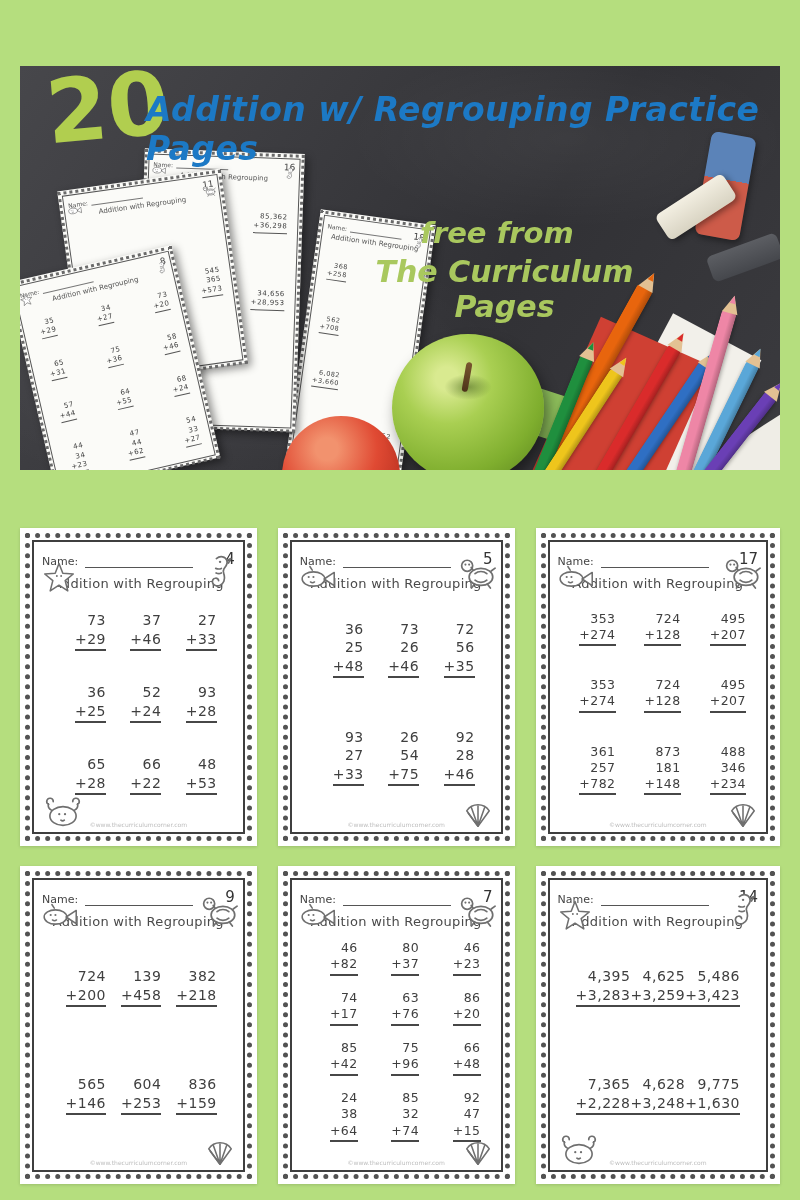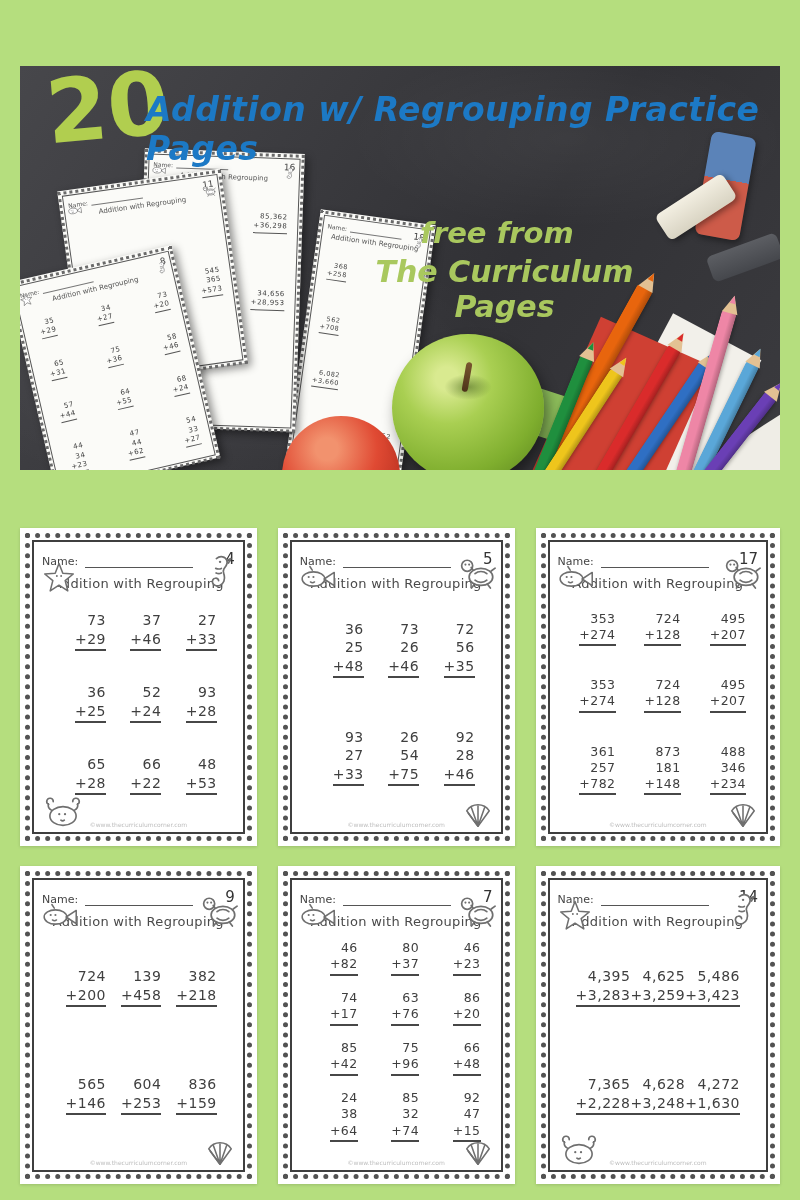--- a/index.html
+++ b/index.html
@@ -830,21 +830,21 @@
             <div class="prow">
               <div class="prob">
                 <div>7,365</div>
                 <div class="sum">+2,228</div>
               </div>
               <div class="prob">
                 <div>4,628</div>
                 <div class="sum">+3,248</div>
               </div>
               <div class="prob">
-                <div>4,272</div>
+                <div>9,775</div>
                 <div class="sum">+1,630</div>
               </div>
             </div>
           </div>
       <div class="ws-footer">©www.thecurriculumcorner.com</div>
     <span class="ico tl">
             <svg viewBox="0 0 32 32" fill="none" stroke="currentColor" stroke-width="1.3" stroke-linejoin="round">
               <path fill="#fff" d="M16 3l3.2 8.2 8.8.6-6.8 5.6 2.2 8.6-7.4-4.8-7.4 4.8 2.2-8.6L4 11.8l8.8-.6z"></path>
               <circle cx="14.2" cy="13.5" r=".8" fill="currentColor" stroke="none"></circle>
               <circle cx="17.8" cy="13.5" r=".8" fill="currentColor" stroke="none"></circle>

